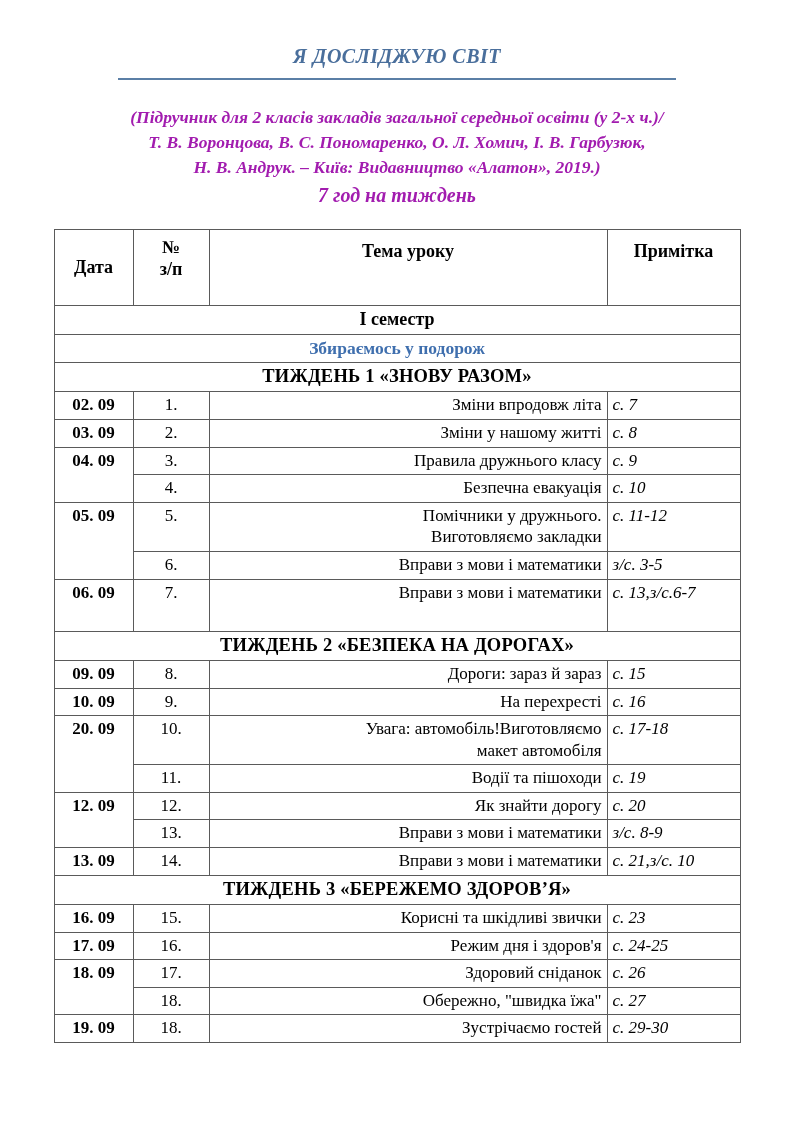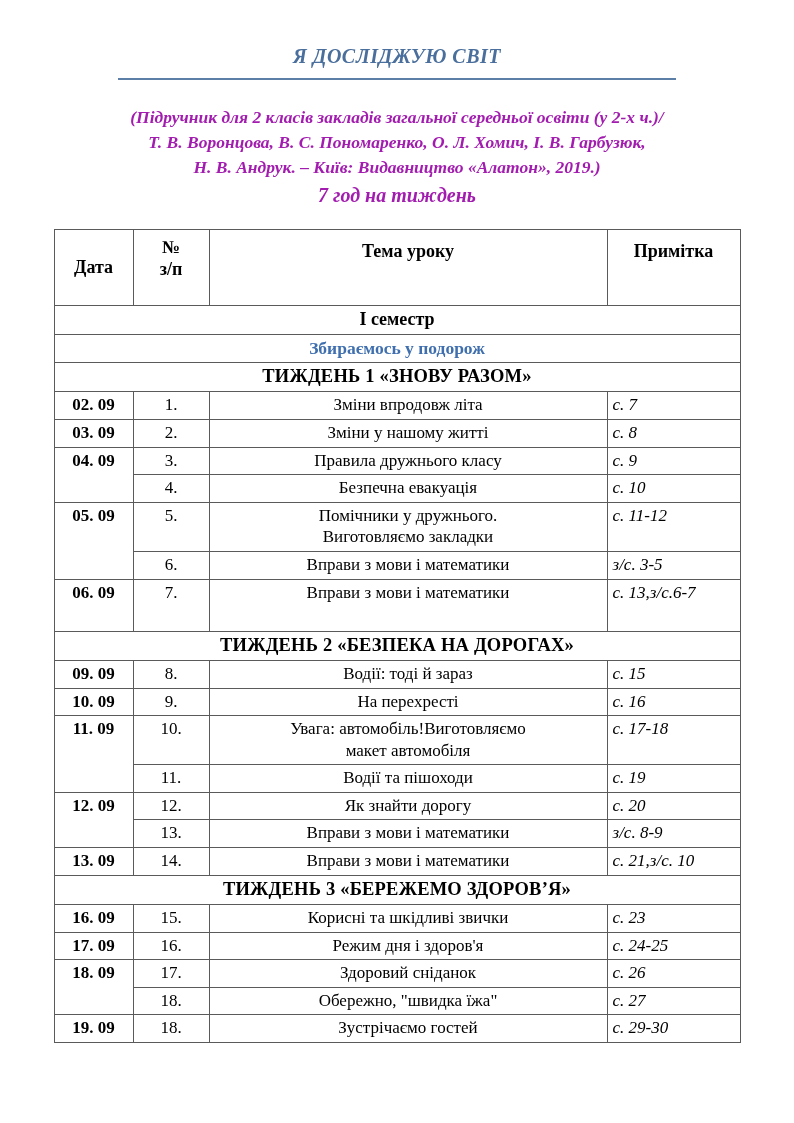--- a/index.html
+++ b/index.html
@@ -122,21 +122,21 @@
     padding-top: 3px;
     white-space: nowrap;
   }
   td.num {
     text-align: center;
     font-size: 17px;
     vertical-align: top;
     padding-top: 3px;
   }
   td.theme {
-    text-align: center;
+    text-align: right;
     font-size: 17px;
     vertical-align: top;
     padding-left: 7px;
     padding-top: 3px;
   }
   td.note {
     text-align: left;
     font-style: italic;
     font-size: 17px;
     vertical-align: top;
@@ -234,31 +234,31 @@
           <td class="note">с. 13,з/с.6-7</td>
         </tr>
 
         <tr>
           <td class="banner week" colspan="4">ТИЖДЕНЬ 2 «БЕЗПЕКА НА ДОРОГАХ»</td>
         </tr>
 
         <tr>
           <td class="date">09. 09</td>
           <td class="num">8.</td>
-          <td class="theme">Водії: тоді й зараз</td>
+          <td class="theme">Дороги: зараз й зараз</td>
           <td class="note">с. 15</td>
         </tr>
         <tr>
           <td class="date">10. 09</td>
           <td class="num">9.</td>
           <td class="theme">На перехресті</td>
           <td class="note">с. 16</td>
         </tr>
         <tr>
-          <td class="date" rowspan="2">11. 09</td>
+          <td class="date" rowspan="2">20. 09</td>
           <td class="num">10.</td>
           <td class="theme">
             <span>Увага: автомобіль!Виготовляємо</span>
             <span class="l2">макет автомобіля</span>
           </td>
           <td class="note">с. 17-18</td>
         </tr>
         <tr>
           <td class="num">11.</td>
           <td class="theme">Водії та пішоходи</td>

